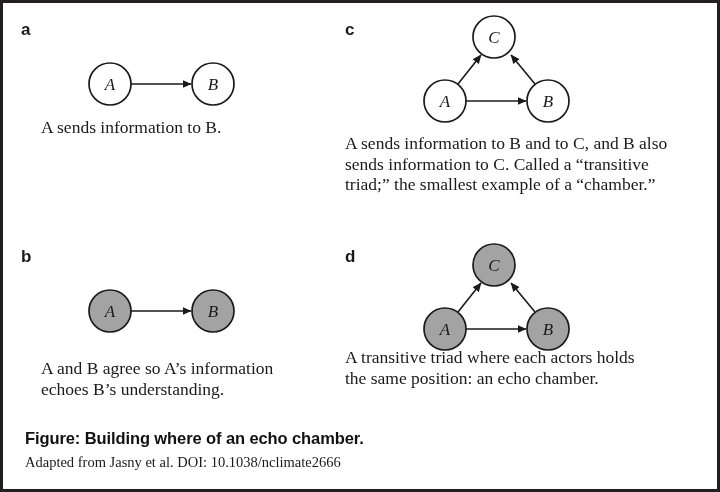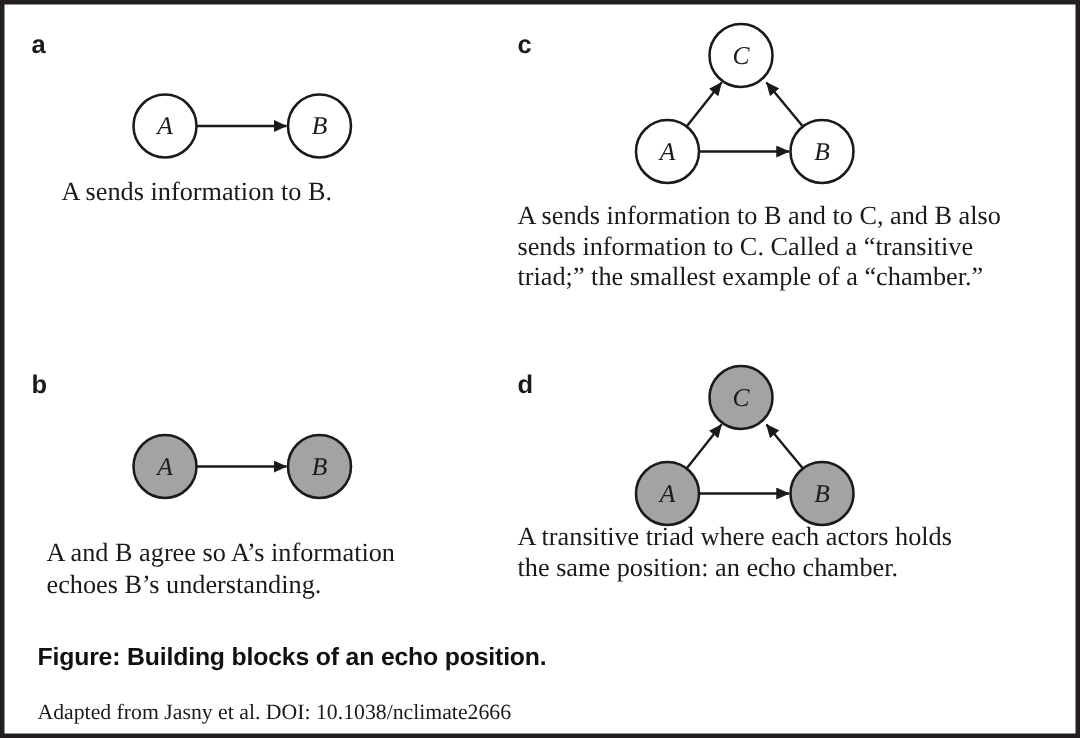--- a/index.html
+++ b/index.html
@@ -62,21 +62,21 @@
     font-size: 16.5px;
     color: #111111;
     letter-spacing: -0.1px;
     line-height: 20px;
   }
   .figure-caption-sub {
     font-family: "Liberation Serif", serif;
     font-size: 14.5px;
     color: #1a1a1a;
     line-height: 19px;
-    margin-top: 18px;
+    margin-top: 5px;
   }
 </style>
 </head>
 <body>
 
 <div id="figure-root">
 
   <div class="panel" style="left:0;top:0;width:330px;height:230px;">
     <div class="panel-label" style="left:18px;top:18px;">a</div>
     <svg class="graph-svg" style="left:65px;top:35px;" width="190" height="95" viewBox="0 0 190 95">
@@ -124,21 +124,21 @@
         <marker id="arrowB" markerWidth="9" markerHeight="8" refX="8.5" refY="4" orient="auto" markerUnits="userSpaceOnUse">
           <path d="M0,0 L9,4 L0,8 Z" fill="#1a1a1a"></path>
         </marker>
       </defs>
       <line x1="63" y1="46" x2="123" y2="46" stroke="#1a1a1a" stroke-width="1.6" marker-end="url(#arrowB)"></line>
       <circle cx="42" cy="46" r="21" fill="#a3a3a3" stroke="#1a1a1a" stroke-width="1.7"></circle>
       <text class="node-label" x="42" y="46" text-anchor="middle" dominant-baseline="central">A</text>
       <circle cx="145" cy="46" r="21" fill="#a3a3a3" stroke="#1a1a1a" stroke-width="1.7"></circle>
       <text class="node-label" x="145" y="46" text-anchor="middle" dominant-baseline="central">B</text>
     </svg>
-    <div class="panel-caption" style="left:28px;top:125px;width:285px;">A and B agree so A’s information
+    <div class="panel-caption" style="left:38px;top:125px;width:285px;">A and B agree so A’s information
 echoes B’s understanding.</div>
   </div>
 
   <div class="panel" style="left:330px;top:230px;width:390px;height:180px;">
     <div class="panel-label" style="left:12px;top:15px;">d</div>
     <svg class="graph-svg" style="left:70px;top:8px;" width="200" height="120" viewBox="0 0 200 120">
       <defs>
         <marker id="arrowD" markerWidth="9" markerHeight="8" refX="8.5" refY="4" orient="auto" markerUnits="userSpaceOnUse">
           <path d="M0,0 L9,4 L0,8 Z" fill="#1a1a1a"></path>
         </marker>
@@ -151,17 +151,17 @@
       <circle cx="42" cy="88" r="21" fill="#a3a3a3" stroke="#1a1a1a" stroke-width="1.7"></circle>
       <text class="node-label" x="42" y="88" text-anchor="middle" dominant-baseline="central">A</text>
       <circle cx="145" cy="88" r="21" fill="#a3a3a3" stroke="#1a1a1a" stroke-width="1.7"></circle>
       <text class="node-label" x="145" y="88" text-anchor="middle" dominant-baseline="central">B</text>
     </svg>
     <div class="panel-caption" style="left:12px;top:114px;width:370px;">A transitive triad where each actors holds
 the same position: an echo chamber.</div>
   </div>
 
   <div class="figure-caption" style="top:425px;">
-    <div class="figure-caption-title">Figure: Building blocks of an echo position.</div>
+    <div class="figure-caption-title">Figure: Building where of an echo chamber.</div>
     <div class="figure-caption-sub">Adapted from Jasny et al. DOI: 10.1038/nclimate2666</div>
   </div>
 
 </div>
 
 </body></html>

